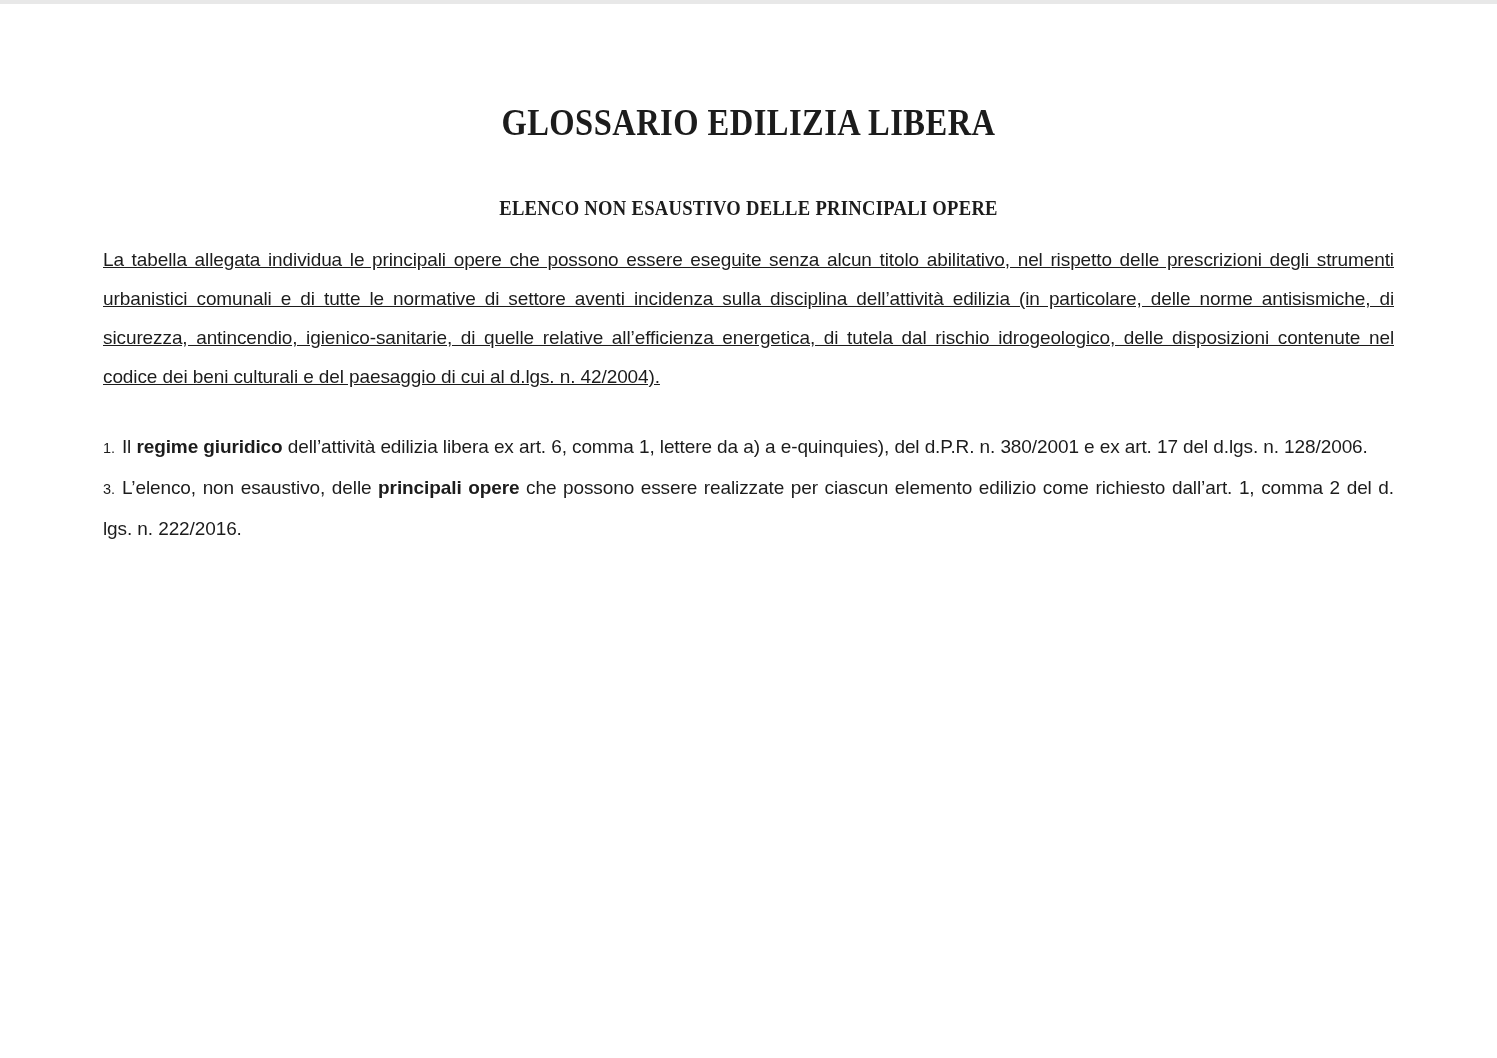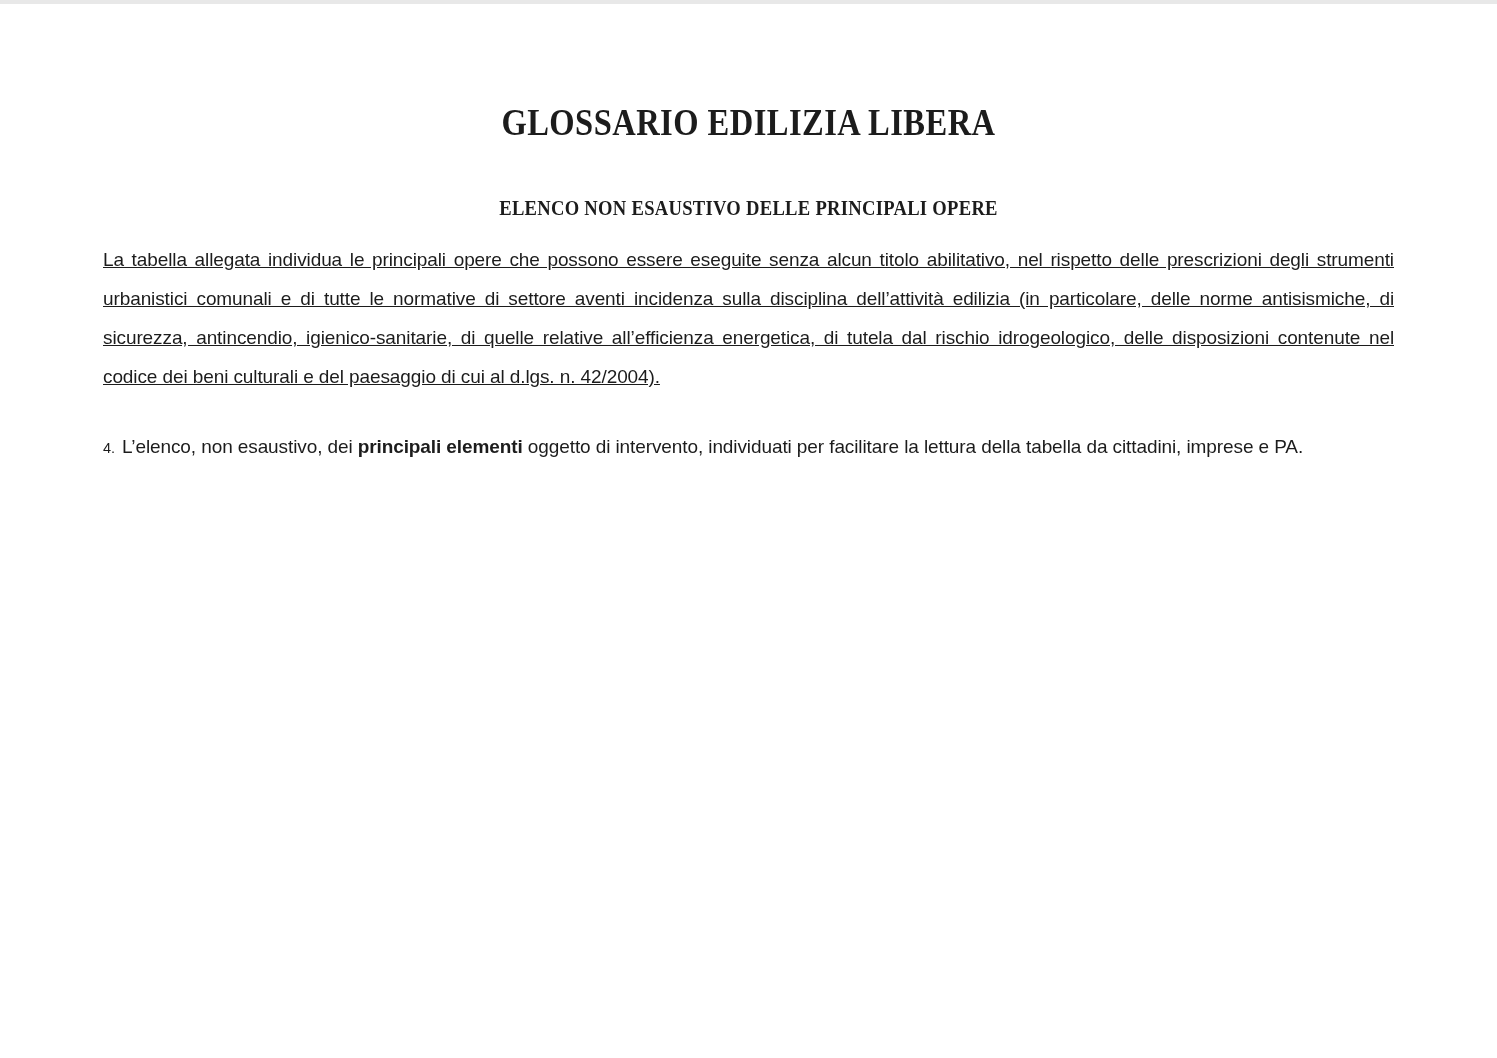--- a/index.html
+++ b/index.html
@@ -62,20 +62,21 @@
 
   <h1 class="doc-title">GLOSSARIO EDILIZIA LIBERA</h1>
 
   <h2 class="doc-subtitle">ELENCO NON ESAUSTIVO DELLE PRINCIPALI OPERE</h2>
 
   <p class="body-text intro-par">La tabella allegata individua le principali opere che possono essere eseguite senza alcun titolo abilitativo, nel rispetto delle prescrizioni degli strumenti urbanistici comunali e di tutte le normative di settore aventi incidenza sulla disciplina dell’attività edilizia (in particolare, delle norme antisismiche, di sicurezza, antincendio, igienico-sanitarie, di quelle relative all’efficienza energetica, di tutela dal rischio idrogeologico, delle disposizioni contenute nel codice dei beni culturali e del paesaggio di cui al d.lgs. n. 42/2004).</p>
 
 
   <div class="list-block">
 
+    <p class="body-text list-par"><span class="item-num">1.</span><span>Il </span><span class="item-bold">regime giuridico</span><span> dell’attività edilizia libera ex art. 6, comma 1, lettere da a) a e-quinquies), del d.P.R. n. 380/2001 e ex art. 17 del d.lgs. n. 128/2006.</span></p>
 
 
+    <p class="body-text list-par"><span class="item-num">3.</span><span>L’elenco, non esaustivo, delle </span><span class="item-bold">principali opere</span><span> che possono essere realizzate per ciascun elemento edilizio come richiesto dall’art. 1, comma 2 del d. lgs. n. 222/2016.</span></p>
 
-    <p class="body-text list-par"><span class="item-num">4.</span><span>L’elenco, non esaustivo, dei </span><span class="item-bold">principali elementi</span><span> oggetto di intervento, individuati per facilitare la lettura della tabella da cittadini, imprese e PA.</span></p>
 
   </div>
 
 </div>
 
 </body></html>

